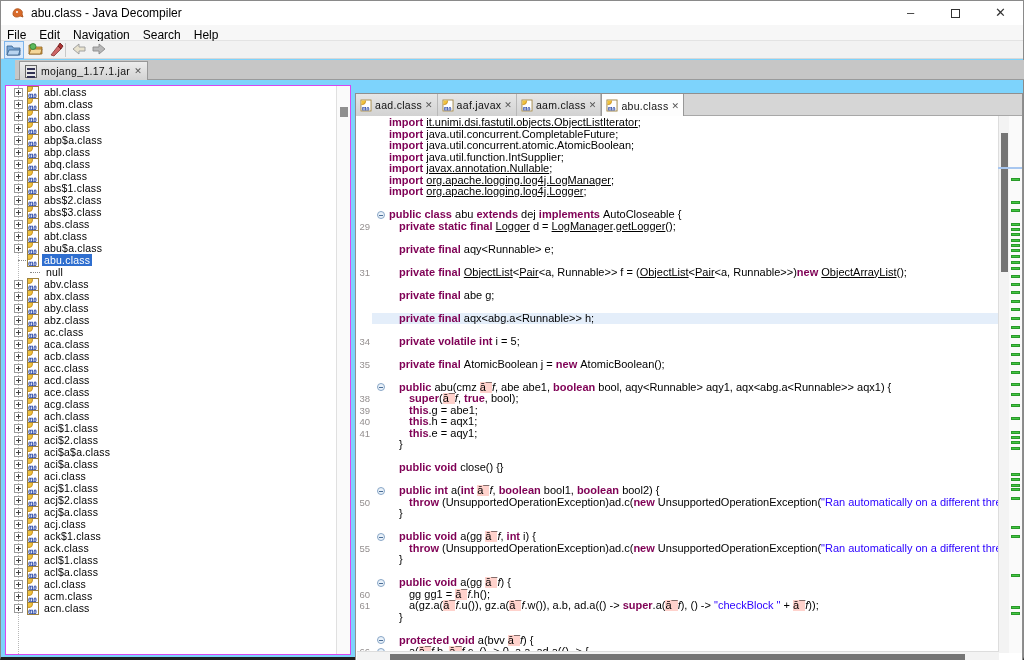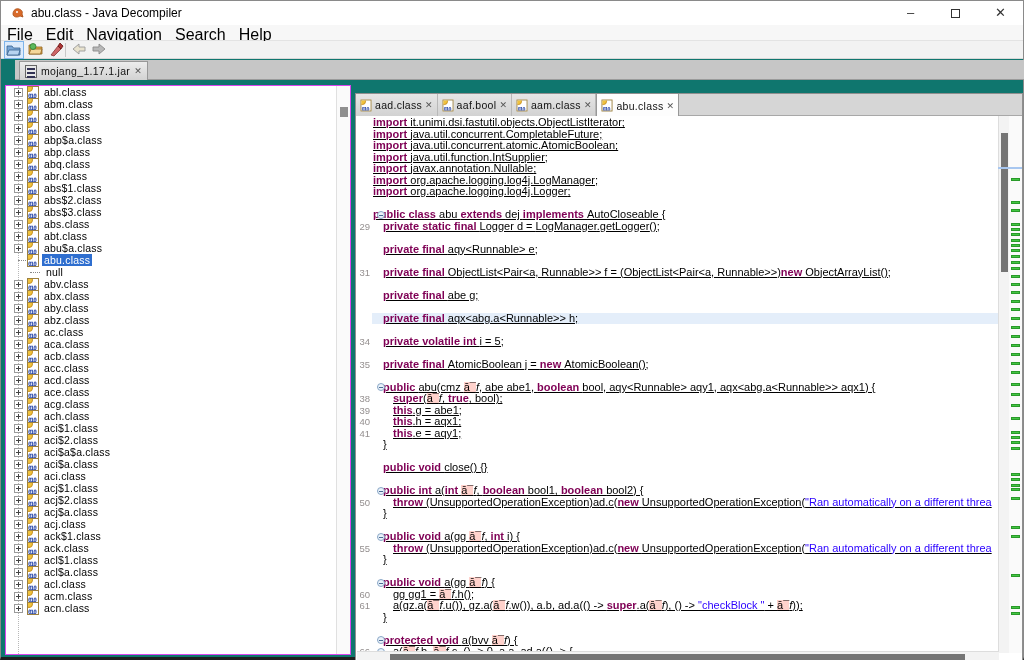--- a/index.html
+++ b/index.html
@@ -1,28 +1,28 @@
 <!DOCTYPE html>
 <html><head>
 <meta charset="utf-8">
 <style>
 * { margin:0; padding:0; box-sizing:border-box; }
 html,body { width:1024px; height:660px; overflow:hidden; }
 body { font-family:"Liberation Sans",sans-serif; background:#f0f0f0; }
-.window { position:absolute; inset:0; border:1px solid #8a8a8a; border-bottom:3px solid #1f1f1f; background:#0f766e; }
+.window { position:absolute; inset:0; border:1px solid #8a8a8a; border-bottom:3px solid #1f1f1f; background:#7dd3fc; }
 .titlebar { position:absolute; left:0; top:0; width:100%; height:24px; background:#ffffff; }
 .appicon { position:absolute; left:9px; top:4px; width:16px; height:16px; }
 .title-text { position:absolute; left:30px; top:5px; font-size:12px; color:#000; }
 .winbtn { position:absolute; top:0; width:45px; height:24px; text-align:center; line-height:24px; font-size:13px; color:#333; }
 .btn-min { right:90px; }
 .btn-max { right:45px; }
 .btn-close { right:0; }
 .btn-max .box { display:inline-block; width:9px; height:9px; border:1px solid #333; vertical-align:middle; }
 .menubar { position:absolute; left:0; top:24px; width:100%; height:16px; background:#f7f7f7; border-bottom:1px solid #e3e3e3; }
-.menu-item { display:inline-block; padding:1px 7px 1px 6px; font-size:16px; color:#000; height:15px; }
+.menu-item { display:inline-block; padding:1px 7px 1px 6px; font-size:12px; color:#000; height:15px; }
 .toolbar { position:absolute; left:0; top:40px; width:100%; height:18px; background:#f2f2f2; border-bottom:1px solid #d8d8d8; }
 .tbtn { position:absolute; top:0px; width:20px; height:18px; text-align:center; }
 .tbtn svg { margin-top:1px; }
 .tbtn.sel { background:#dcebfc; border:1px solid #7eb4ea; }
 .tsep { position:absolute; left:64px; top:2px; width:1px; height:14px; background:#c8c8c8; }
 .jarbar { position:absolute; left:14px; top:59px; width:100%; height:20px; background:#c6c6c6; border-bottom:1px solid #9a9a9a; }
 .jartab { position:absolute; left:4px; top:1px; height:19px; background:linear-gradient(#ececec,#d2d2d2); border:1px solid #989898; border-bottom:none; display:flex; align-items:center; padding:0 5px; gap:4px; }
 .jartab .lbl { font-size:10.5px; letter-spacing:0.3px; color:#111; }
 .closex { font-size:9px; color:#555; font-family:"DejaVu Sans",sans-serif; }
 
@@ -52,21 +52,21 @@
 .edtab { height:22px; display:flex; align-items:center; gap:3px; padding:0 4px; border-right:1px solid #b8b8b8; background:linear-gradient(#e6e6e6,#d2d2d2); }
 .edtab .lbl { font-size:10.5px; letter-spacing:0.3px; color:#111; }
 .edtab.active { background:#fdfdfd; border-right:1px solid #989898; border-left:1px solid #989898; margin-bottom:-1px; height:23px; }
 .edtab .cicon { transform:scale(0.92); }
 .codearea { position:absolute; left:1px; top:22px; width:642px; height:537px; overflow:hidden; background:#fff; padding-top:1px; }
 .crow { position:relative; height:11.5px; white-space:pre; font-family:"Liberation Sans",sans-serif; font-size:11px; line-height:11.5px; color:#000; }
 .crow.hl { background:linear-gradient(to right, #fff 15px, #e4eefa 15px); }
 .cnum { position:absolute; left:0; top:0; width:13px; text-align:right; font-size:9.5px; color:#948f8f; line-height:12px; }
 .cfold { position:absolute; left:20px; top:1.5px; width:8px; height:8px; border-radius:50%; background:#eaf2fa; border:1px solid #88a6c6; }
 .cfold::before { content:""; position:absolute; left:1px; top:3px; width:4px; height:1px; background:#4a6d96; }
-.ctext { display:block; margin-left:16px; overflow:hidden;text-decoration:underline; }
+.ctext { display:block; margin-left:32px; overflow:hidden; }
 .k { color:#7f0055; font-weight:bold; }
 .u { text-decoration:underline; }
 .s { color:#2a00ff; }
 .h { background:#ffd2cc; }
 .f { font-style:italic; }
 
 .vscroll { position:absolute; right:13px; top:22px; width:11px; height:537px; background:#f3f3f3; border-left:1px solid #ddd; }
 .vthumb { position:absolute; left:2px; width:7px; background:#757575; }
 .ruler { position:absolute; right:0; top:22px; width:13px; height:537px; background:#fafafa; }
 .rmark { position:absolute; left:2px; width:9px; height:3px; background:#42c642; border:1px solid #2a9a2a; }
@@ -359,21 +359,21 @@
 
   <div class="editorpanel">
     <div class="edtabs" id="edtabs">
         <div class="edtab">
           <span class="cicon"></span>
           <span class="lbl">aad.class</span>
           <span class="closex">✕</span>
         </div>
         <div class="edtab">
           <span class="cicon"></span>
-          <span class="lbl">aaf.bool</span>
+          <span class="lbl">aaf.javax</span>
           <span class="closex">✕</span>
         </div>
         <div class="edtab">
           <span class="cicon"></span>
           <span class="lbl">aam.class</span>
           <span class="closex">✕</span>
         </div>
         <div class="edtab active">
           <span class="cicon"></span>
           <span class="lbl">abu.class</span>

